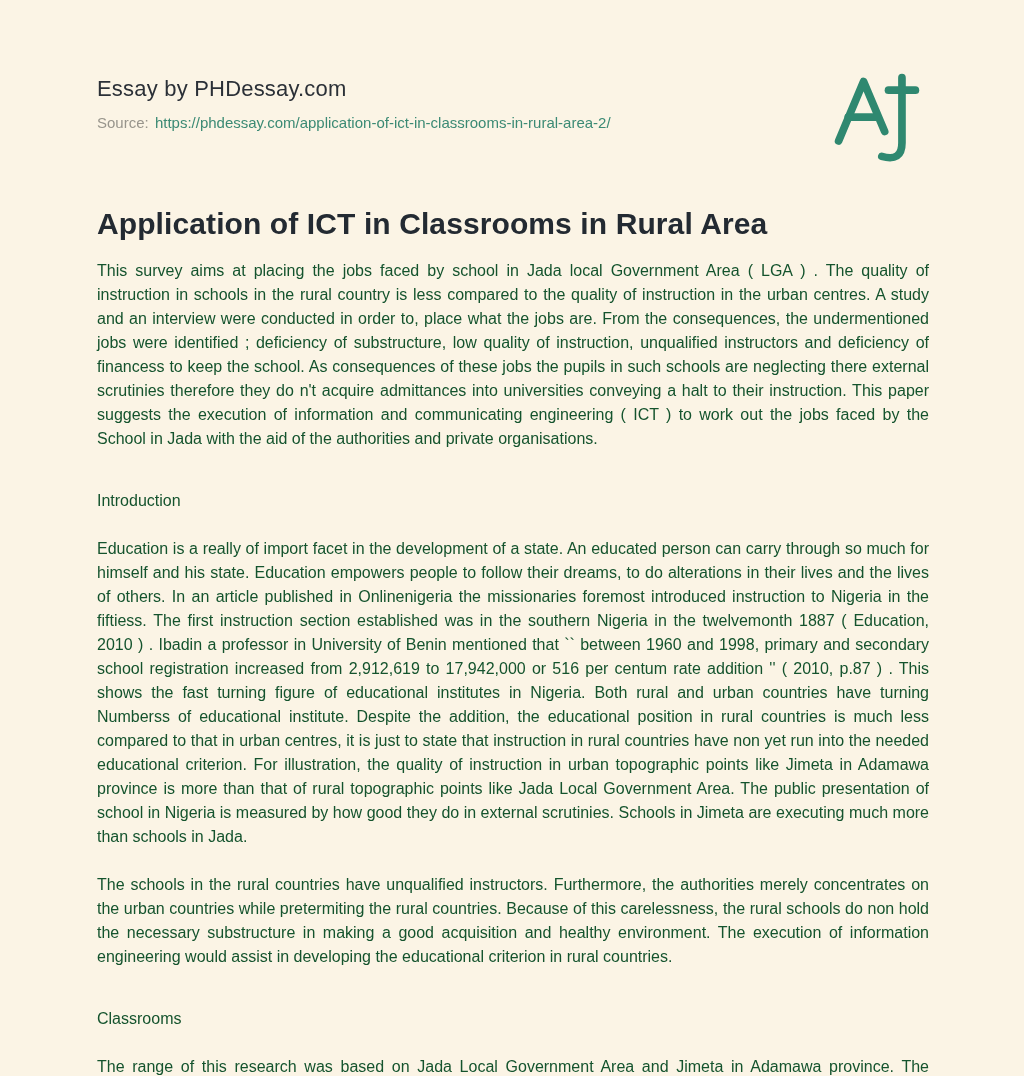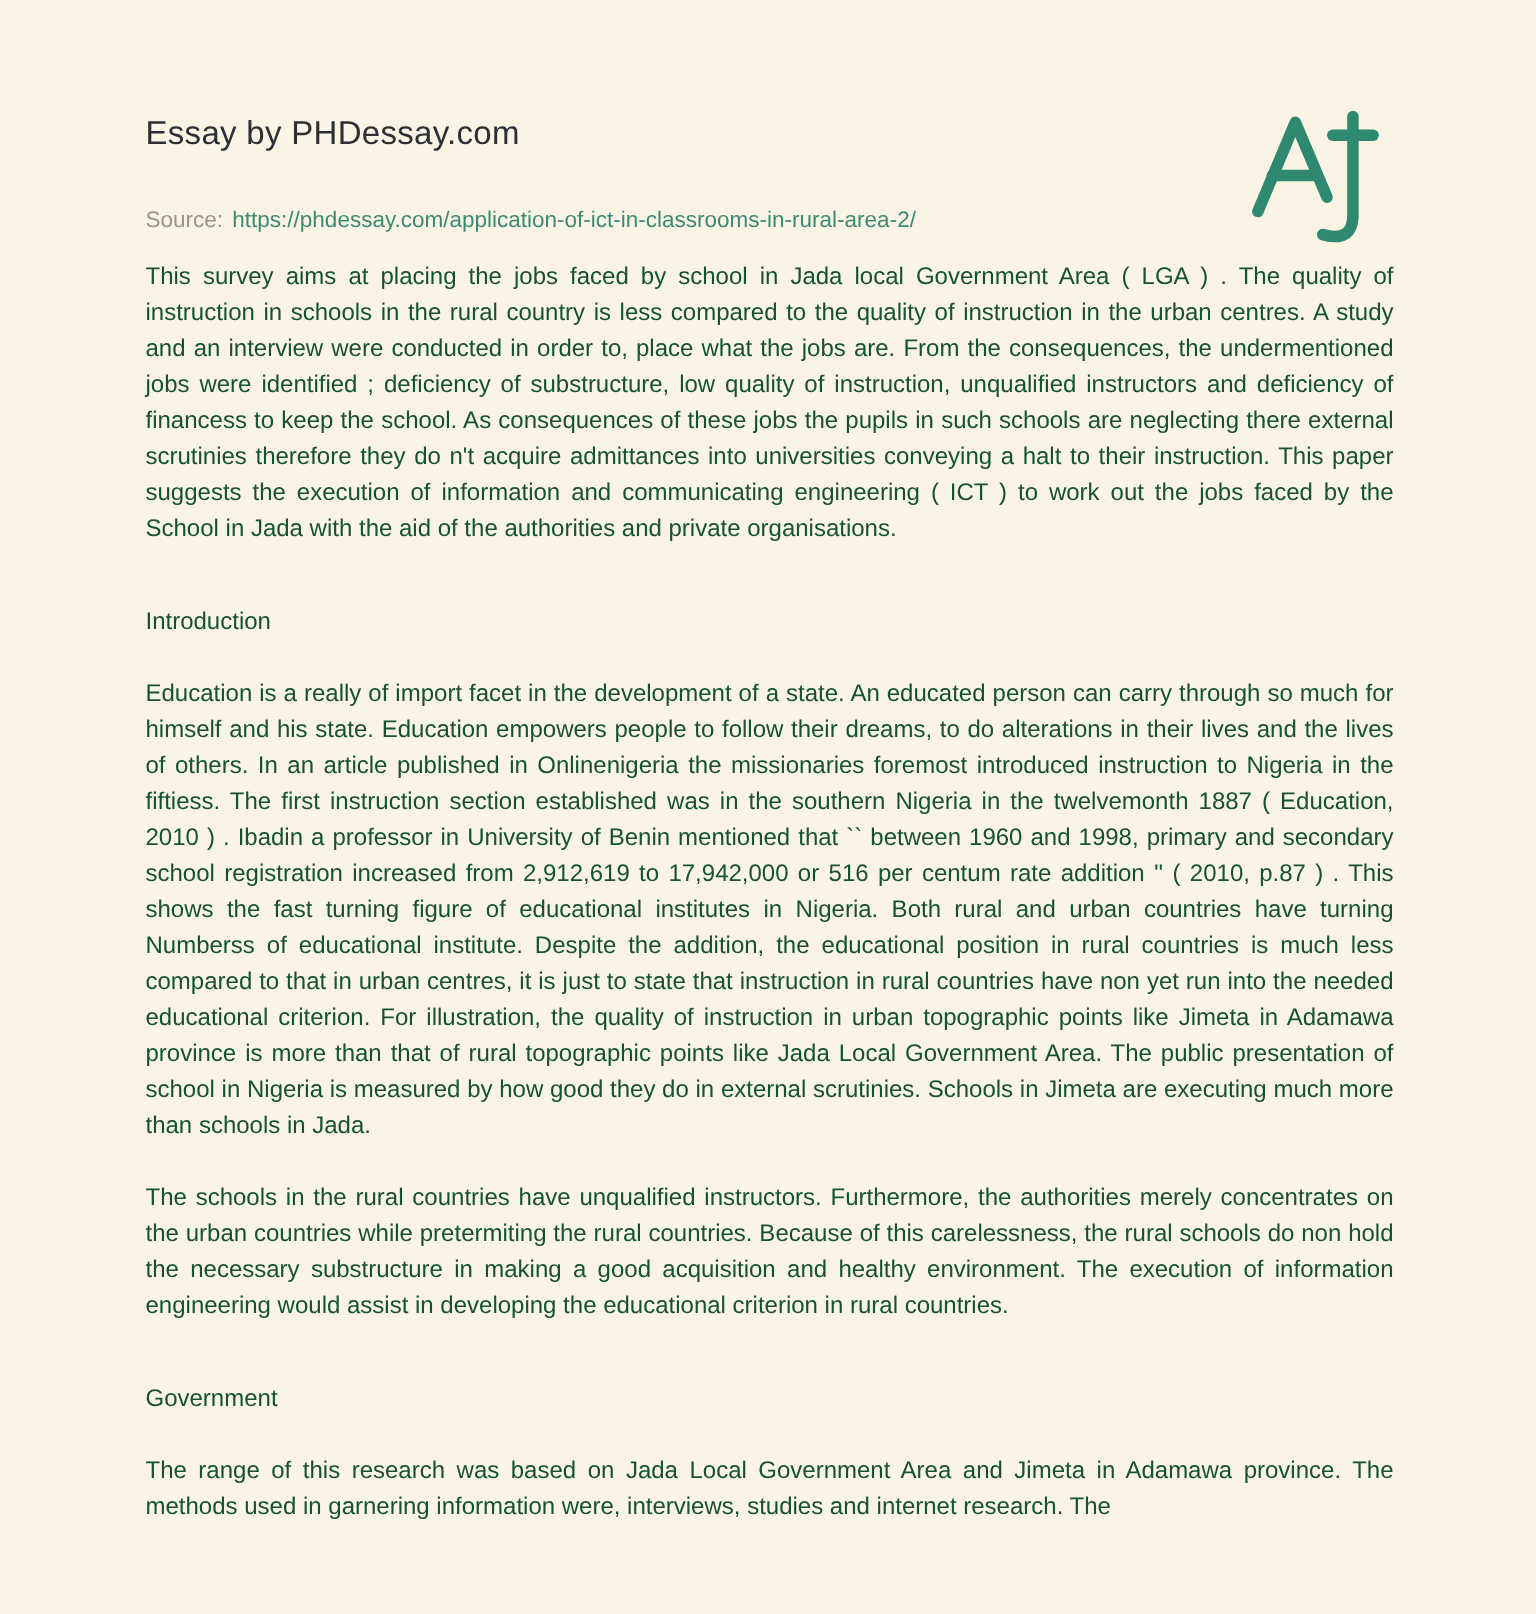--- a/index.html
+++ b/index.html
@@ -14,21 +14,21 @@
   .page { width: 1024px; height: 1076px; position: relative; }
   .content { width: 832px; margin-left: 97px; padding-top: 76px; position: relative; }
   .topbar { position: relative; }
   .brand {
     font-size: 22px;
     font-weight: 400;
     color: #2B3037;
     letter-spacing: 0.2px;
   }
   .source-line {
-    margin-top: 36px;
+    margin-top: 12px;
     font-size: 15px;
     color: #98958C;
   }
   .source-line a {
     color: #3B8A74;
     text-decoration: none;
     margin-left: 2px;
     word-break: break-all;
   }
   .logo {
@@ -77,29 +77,30 @@
           <g fill="none" stroke="#2F8870" stroke-width="8" stroke-linecap="round" stroke-linejoin="round">
             <path d="M10 74 L36 12 L58 64"></path>
             <path d="M20 49 L50 49"></path>
             <path d="M76 8 L76 76 Q76 96 55 90"></path>
             <path d="M62 21 L90 21"></path>
           </g>
         </svg>
       </div>
     </div>
 
+    <h1 class="title">Application of ICT in Classrooms in Rural Area</h1>
 
     <div class="blocks">
       <p class="block">This survey aims at placing the jobs faced by school in Jada local Government Area ( LGA ) . The quality of instruction in schools in the rural country is less compared to the quality of instruction in the urban centres. A study and an interview were conducted in order to, place what the jobs are. From the consequences, the undermentioned jobs were identified ; deficiency of substructure, low quality of instruction, unqualified instructors and deficiency of financess to keep the school. As consequences of these jobs the pupils in such schools are neglecting there external scrutinies therefore they do n't acquire admittances into universities conveying a halt to their instruction. This paper suggests the execution of information and communicating engineering ( ICT ) to work out the jobs faced by the School in Jada with the aid of the authorities and private organisations.</p>
 
       <p class="block heading-block">Introduction</p>
 
       <p class="block">Education is a really of import facet in the development of a state. An educated person can carry through so much for himself and his state. Education empowers people to follow their dreams, to do alterations in their lives and the lives of others. In an article published in Onlinenigeria the missionaries foremost introduced instruction to Nigeria in the fiftiess. The first instruction section established was in the southern Nigeria in the twelvemonth 1887 ( Education, 2010 ) . Ibadin a professor in University of Benin mentioned that `` between 1960 and 1998, primary and secondary school registration increased from 2,912,619 to 17,942,000 or 516 per centum rate addition '' ( 2010, p.87 ) . This shows the fast turning figure of educational institutes in Nigeria. Both rural and urban countries have turning Numberss of educational institute. Despite the addition, the educational position in rural countries is much less compared to that in urban centres, it is just to state that instruction in rural countries have non yet run into the needed educational criterion. For illustration, the quality of instruction in urban topographic points like Jimeta in Adamawa province is more than that of rural topographic points like Jada Local Government Area. The public presentation of school in Nigeria is measured by how good they do in external scrutinies. Schools in Jimeta are executing much more than schools in Jada.</p>
 
       <p class="block">The schools in the rural countries have unqualified instructors. Furthermore, the authorities merely concentrates on the urban countries while pretermiting the rural countries. Because of this carelessness, the rural schools do non hold the necessary substructure in making a good acquisition and healthy environment. The execution of information engineering would assist in developing the educational criterion in rural countries.</p>
 
-      <p class="block heading-block">Government</p>
+      <p class="block heading-block">Classrooms</p>
 
       <p class="block">The range of this research was based on Jada Local Government Area and Jimeta in Adamawa province. The methods used in garnering information were, interviews, studies and internet research. The</p>
     </div>
 
   </div>
 </div>
 
 </body></html>

